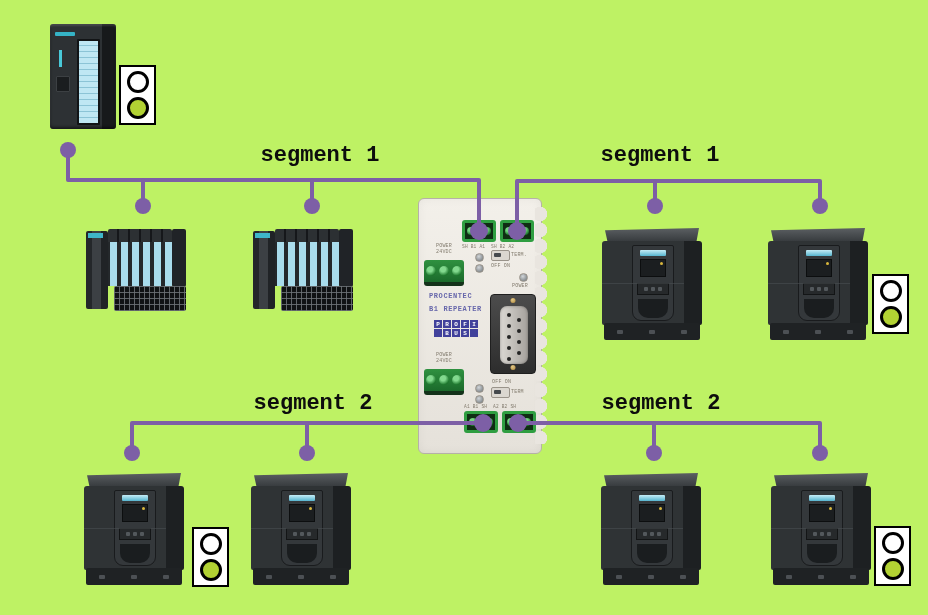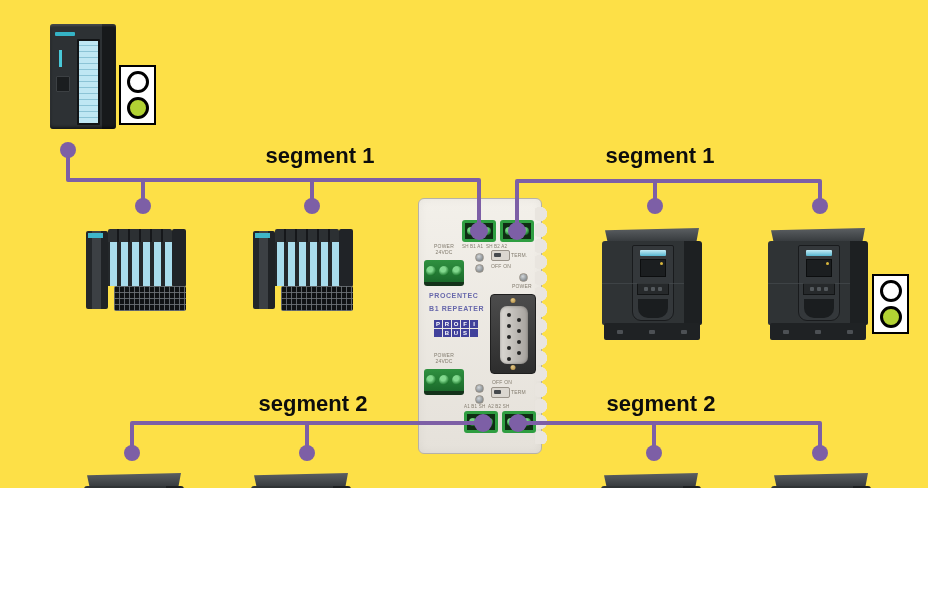--- a/index.html
+++ b/index.html
@@ -1,17 +1,17 @@
 <!DOCTYPE html>
 <html style="--bus: #7d5fa6; --lamp-on: #b2d233; --lamp-off: #ffffff; --terminal-green: #2f9e41; --repeater-text: #6767ab; --profibus-blue: #41419b;"><head>
 <meta charset="utf-8">
 <style>
   html,body{margin:0;padding:0;background:#fff;}
-  .stage{position:relative;width:928px;height:488px;background:#fde047;overflow:hidden;
-         font-family:Liberation Sans, sans-serif;}
+  .stage{position:relative;width:928px;height:615px;background:#bef264;overflow:hidden;
+         font-family:Liberation Mono, monospace;}
 
   
   .bus-svg{position:absolute;inset:0;z-index:6;pointer-events:none;}
   .bus-line{stroke:var(--bus,#7d5fa6);stroke-width:4;fill:none;stroke-linejoin:round;stroke-linecap:round;}
   .bus-dot{fill:var(--bus,#7d5fa6);}
 
   
   .seg-label{position:absolute;transform:translateX(-50%);font-size:22px;font-weight:bold;color:#0d0d0d;white-space:nowrap;z-index:5;}
 
   

